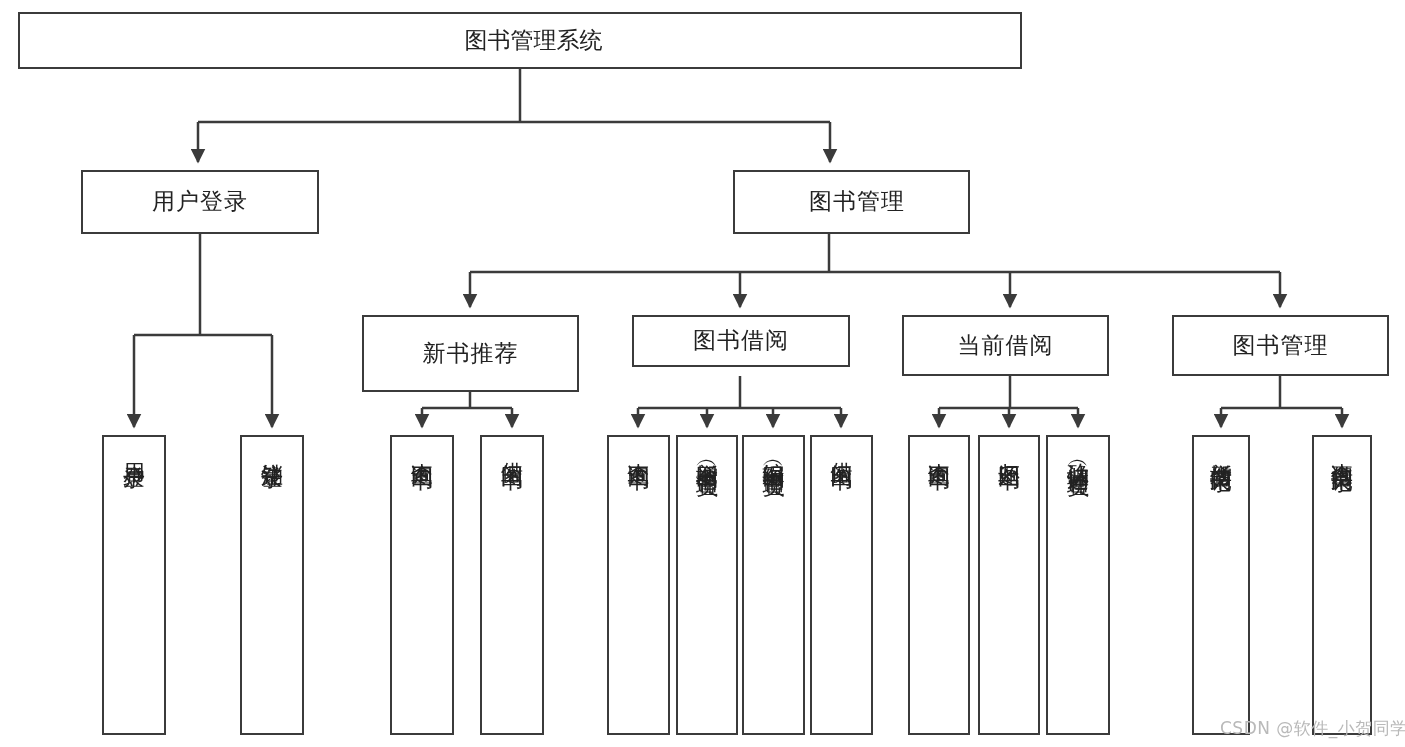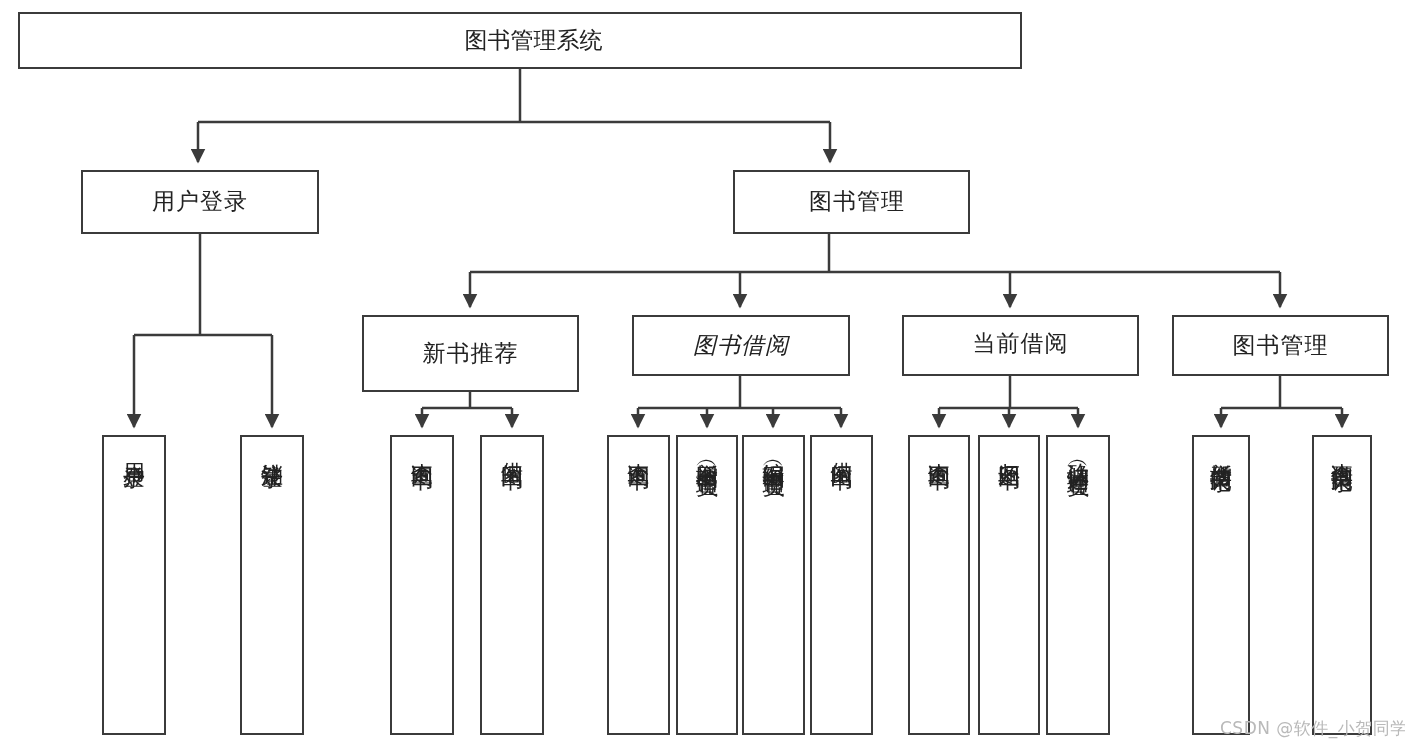--- a/index.html
+++ b/index.html
@@ -128,24 +128,24 @@
   <div class="node horiz" style="left:81px; top:170px; width:238px; height:64px;">
     <span>用户登录</span>
   </div>
   <div class="node horiz" style="left:733px; top:170px; width:237px; height:64px;padding-left:11px;">
     <span>图书管理</span>
   </div>
 
   <div class="node horiz" style="left:362px; top:315px; width:217px; height:77px;">
     <span>新书推荐</span>
   </div>
-  <div class="node horiz" style="left:632px; top:315px; width:218px; height:61px;font-style:italic;">
+  <div class="node horiz" style="left:632px; top:315px; width:218px; height:52px;">
     <span>图书借阅</span>
   </div>
-  <div class="node horiz" style="left:902px; top:315px; width:237px; height:61px;font-family:Liberation Mono, monospace;">
+  <div class="node horiz" style="left:902px; top:315px; width:207px; height:61px;">
     <span>当前借阅</span>
   </div>
   <div class="node horiz" style="left:1172px; top:315px; width:217px; height:61px;">
     <span>图书管理</span>
   </div>
 
   <div class="node vert" style="left:102px; top:435px; width:64px; height:300px;">
     <span class="vlabel">用户登录</span>
   </div>
   <div class="node vert" style="left:240px; top:435px; width:64px; height:300px;">

